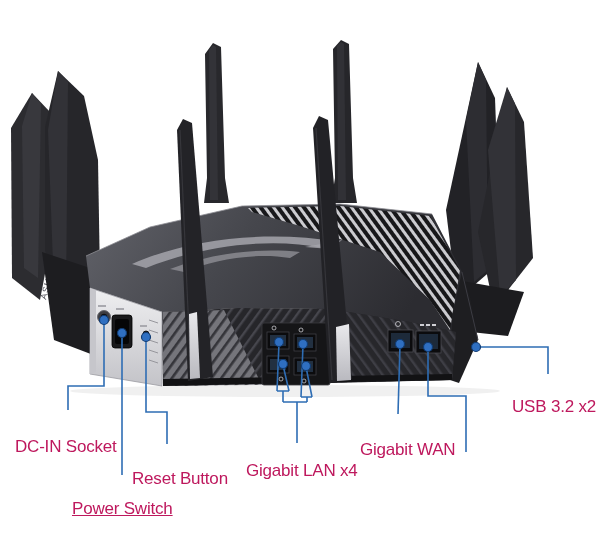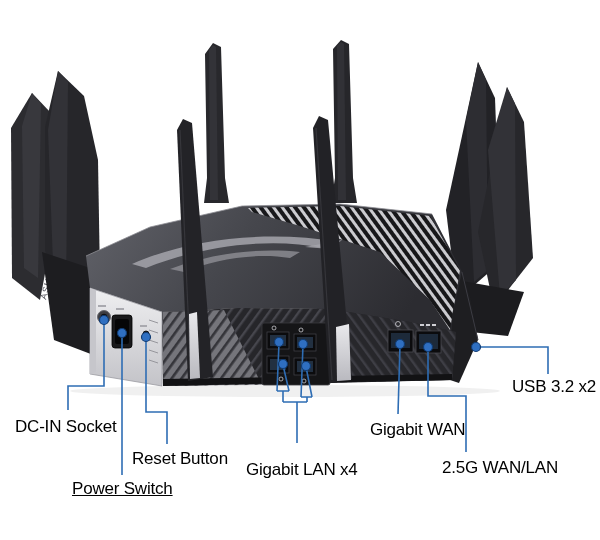--- a/index.html
+++ b/index.html
@@ -4,21 +4,21 @@
 <style>
   html,body{margin:0;padding:0;background:#ffffff;}
   .stage{
     position:relative;width:600px;height:540px;background:#ffffff;overflow:hidden;
     font-family:"Liberation Sans", sans-serif;
   }
   .stage svg{position:absolute;left:0;top:0;}
   .callout-label{
     position:absolute;white-space:nowrap;
     font-size:17px;line-height:19px;letter-spacing:-0.2px;
-    color:#000000;font-weight:400;
+    color:#be185d;font-weight:400;margin-top:20px;
   }
 </style>
 </head>
 <body>
 
 <div class="stage">
 
 <svg width="600" height="540" viewBox="0 0 600 540">
   <defs>
     <linearGradient id="gTop" x1="0" y1="0" x2="1" y2="0.25">
@@ -186,17 +186,16 @@
     <circle cx="306" cy="366" r="4.5"></circle>
     <circle cx="400" cy="344" r="4.5"></circle>
     <circle cx="428" cy="347" r="4.5"></circle>
     <circle cx="476" cy="347" r="4.5"></circle>
   </g>
 </svg>
 
   <div class="callout-label" style="left:15px;top:417px;text-align:right;">DC-IN Socket</div>
   <div class="callout-label" style="left:132px;top:449px;">Reset Button</div>
   <div class="callout-label" style="left:72px;top:479px;text-decoration:underline;">Power Switch</div>
-  <div class="callout-label" style="left:246px;top:460px;">Gigabit LAN x4</div>
-  <div class="callout-label" style="left:370px;top:420px;">Gigabit WAN</div>
-  <div class="callout-label" style="left:442px;top:458px;">2.5G WAN/LAN</div>
+  <div class="callout-label" style="left:246px;top:441px;">Gigabit LAN x4</div>
+  <div class="callout-label" style="left:360px;top:420px;">Gigabit WAN</div>
   <div class="callout-label" style="left:512px;top:377px;">USB 3.2 x2</div>
 </div>
 
 </body></html>

